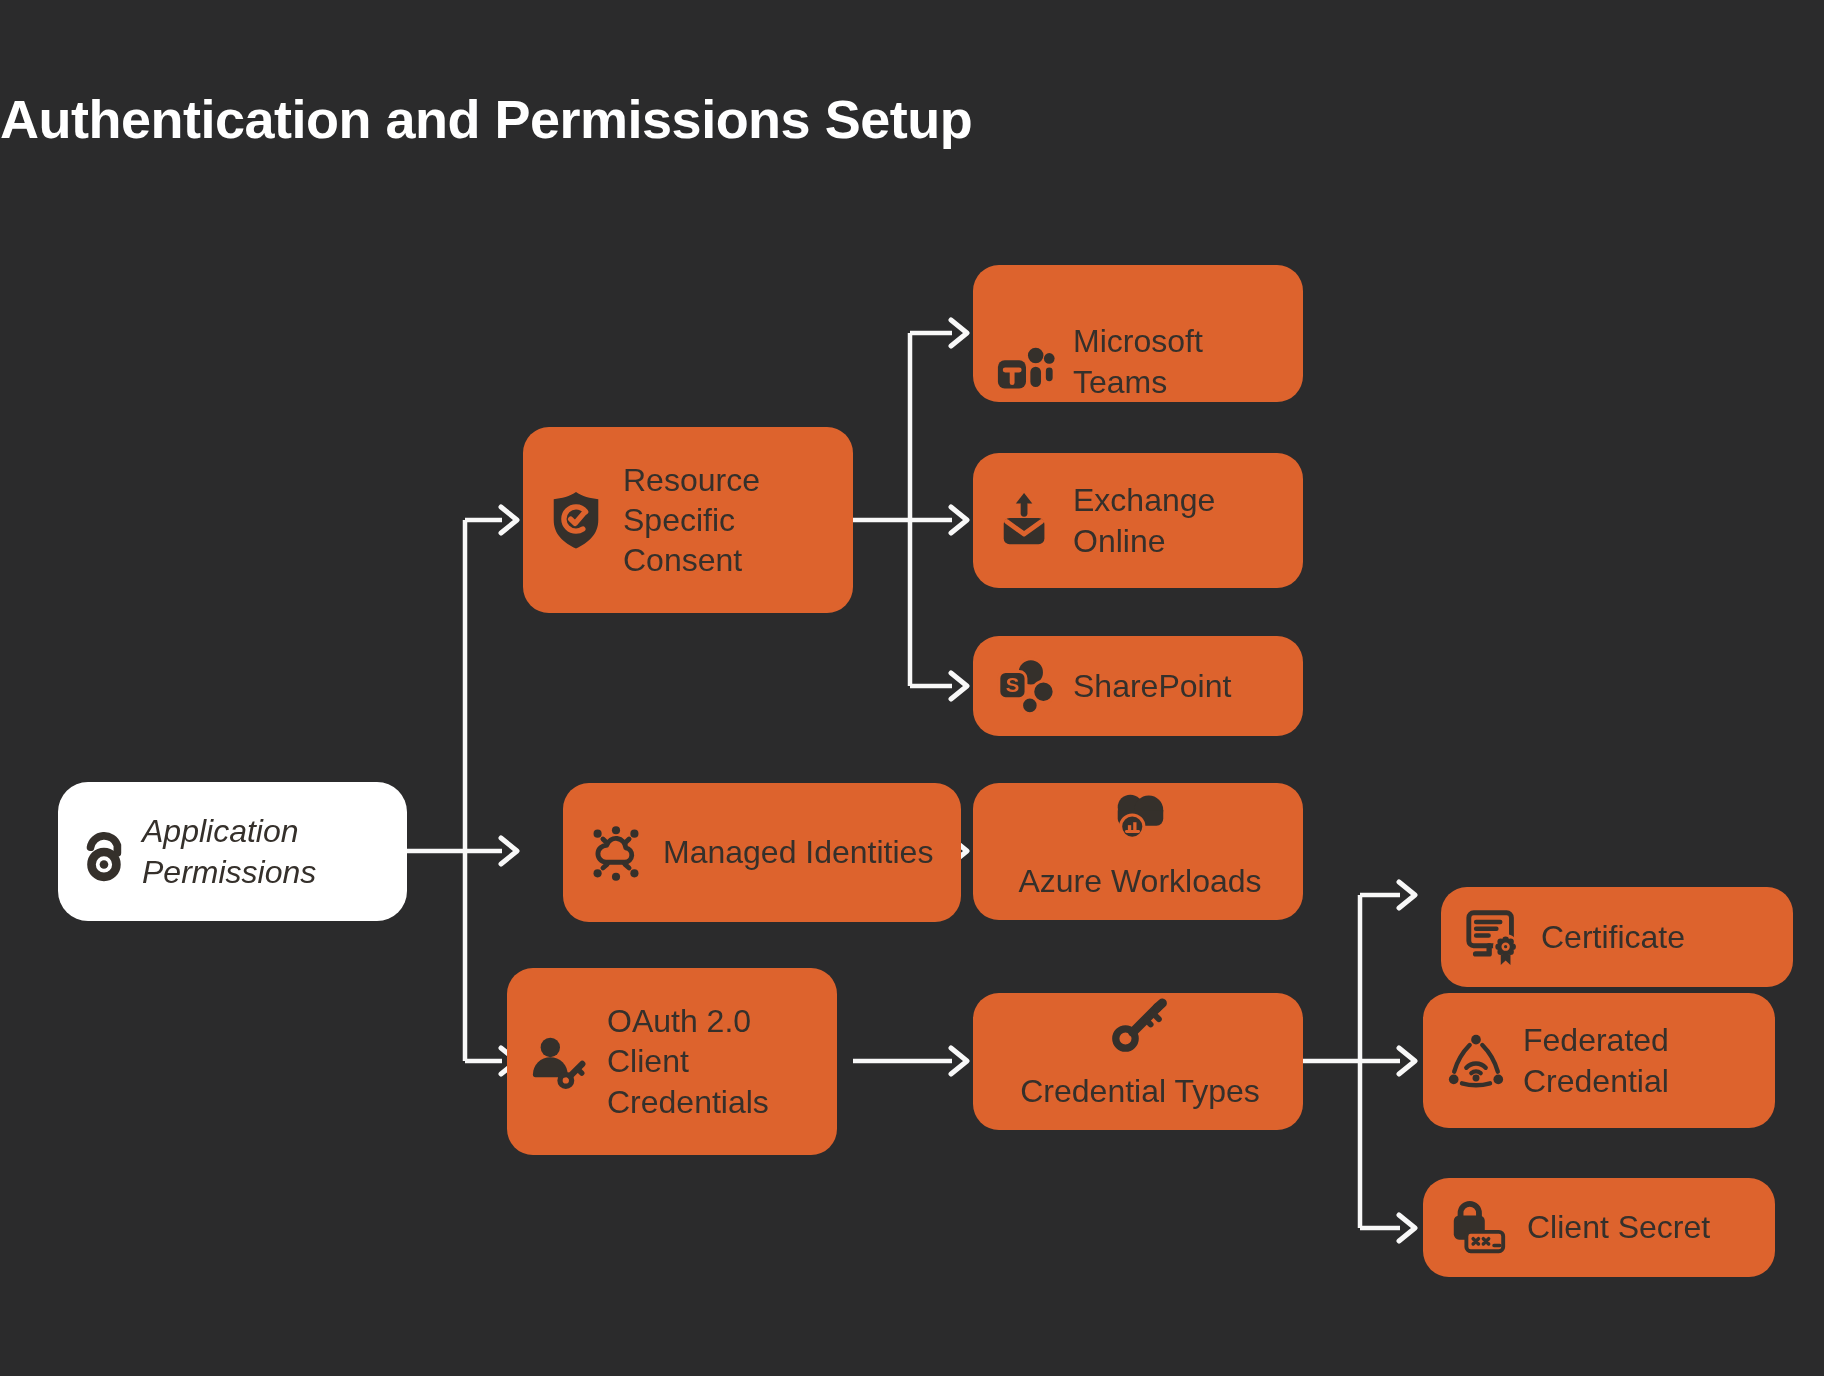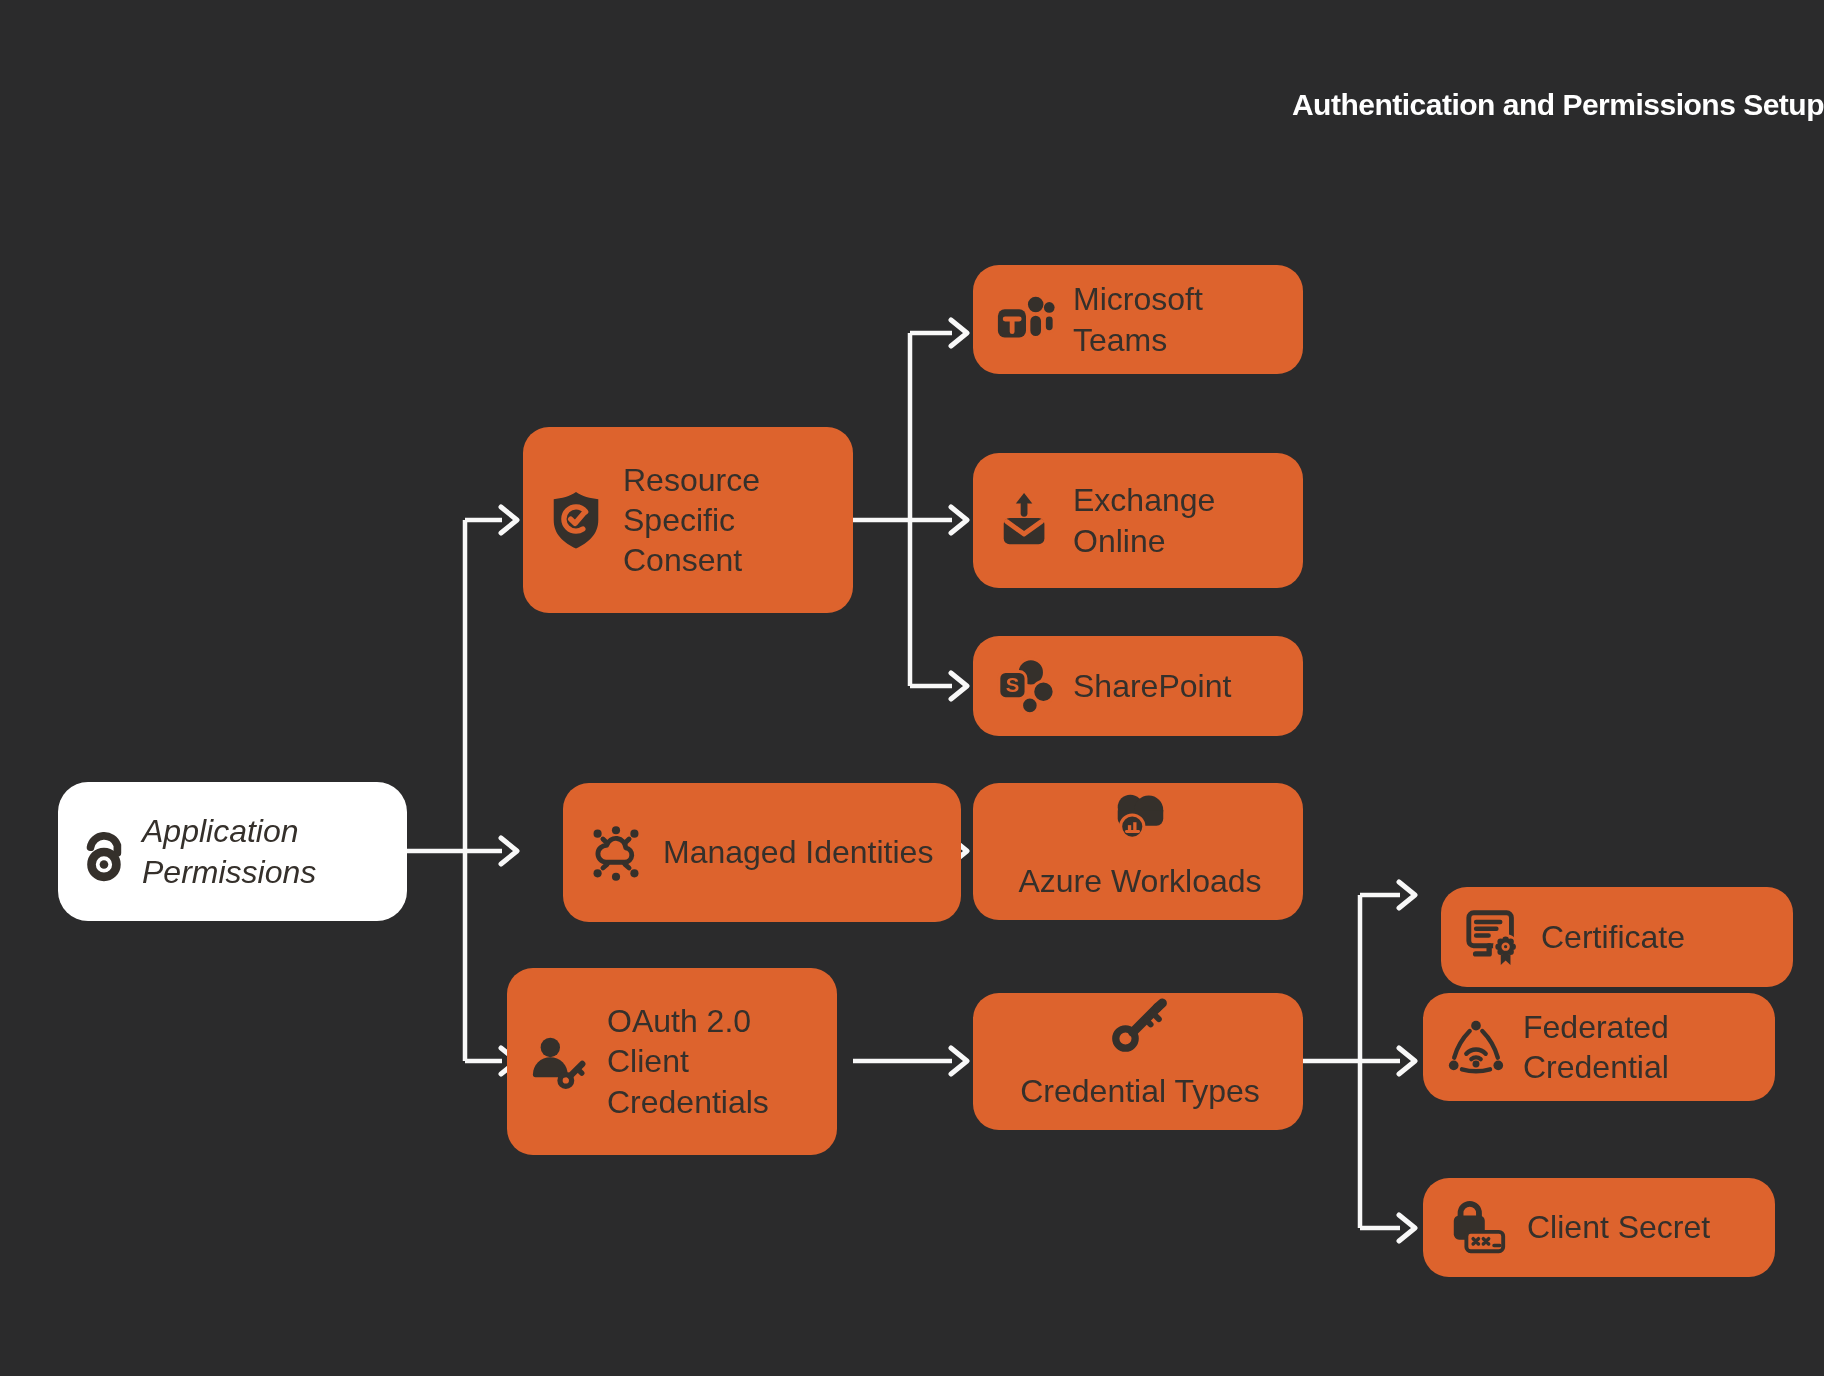--- a/index.html
+++ b/index.html
@@ -7,22 +7,22 @@
   .canvas {
     position: relative;
     width: 1824px;
     height: 1376px;
     background: var(--background, #2B2B2C);
     overflow: hidden;
   }
   .title {
     position: absolute;
     top: 88px; left: 0; right: 0;
-    text-align: right;
-    font-size: 30px;
+    text-align: left;
+    font-size: 54px;
     font-weight: 700;
     letter-spacing: -0.5px;
     color: var(--title_text, #FFFFFF);
     margin: 0;
   }
   .connectors {
     position: absolute;
     inset: 0;
     pointer-events: none;
   }
@@ -39,29 +39,29 @@
   .node.white { background: var(--node_white, #FFFFFF); border-radius: 30px; font-style: italic; }
   .node .icon { flex: 0 0 auto; display: flex; align-items: center; justify-content: center; }
   .node .label {
     font-size: 32px;
     line-height: 1.26;
     color: var(--node_text, #35302B);
   }
   
   #n-root        { left: 58px;   top: 782px;  width: 349px; height: 139px; }
   #n-rsc         { left: 523px;  top: 427px;  width: 330px; height: 186px; }
-  #n-teams       { left: 973px;  top: 265px;  width: 330px; height: 109px; }
+  #n-teams       { left: 973px;  top: 265px;  width: 330px; height: 137px; align-items: flex-end; }
   #n-exchange    { left: 973px;  top: 453px;  width: 330px; height: 135px; }
   #n-sharepoint  { left: 973px;  top: 636px;  width: 330px; height: 100px; }
   #n-managed     { left: 523px;  top: 783px;  width: 398px; height: 139px; margin-left: 40px; }
   #n-azure       { left: 973px;  top: 783px;  width: 330px; height: 137px; flex-direction: column; }
   #n-oauth       { left: 507px;  top: 968px;  width: 330px; height: 187px; }
   #n-credtypes   { left: 973px;  top: 993px;  width: 330px; height: 137px; flex-direction: column; }
   #n-certificate { left: 1441px; top: 845px;  width: 352px; height: 100px; margin-top: 42px; }
-  #n-federated   { left: 1423px; top: 993px;  width: 352px; height: 108px; }
+  #n-federated   { left: 1423px; top: 993px;  width: 352px; height: 135px; }
   #n-secret      { left: 1423px; top: 1178px; width: 352px; height: 99px;  }
 </style>
 </head>
 <body>
 
 <div class="canvas">
 
   <h1 class="title">Authentication and Permissions Setup</h1>
 
   <svg class="connectors" width="1824" height="1376" viewBox="0 0 1824 1376">

